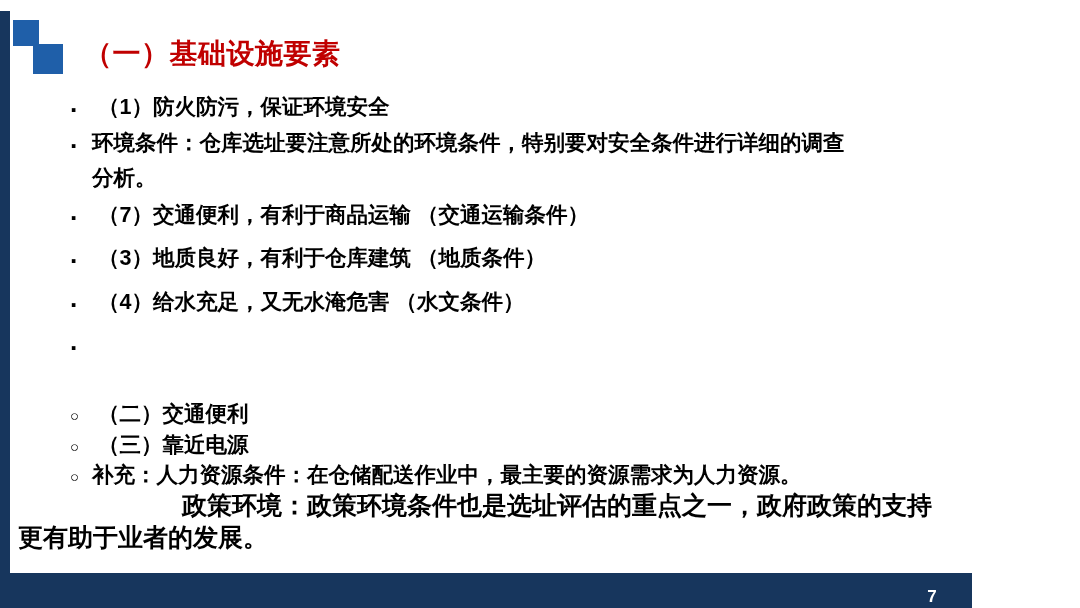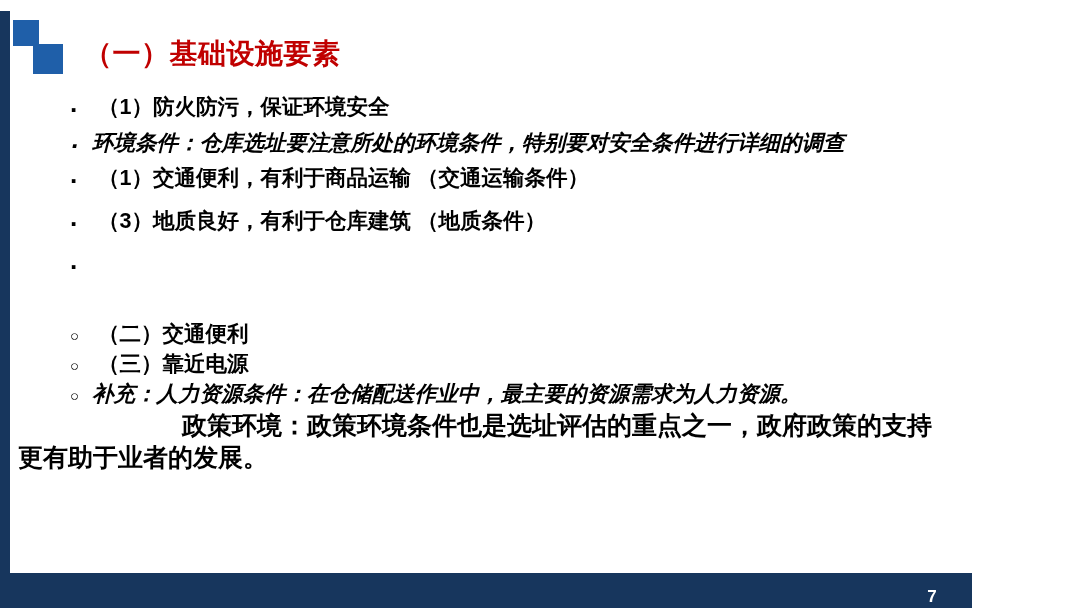--- a/index.html
+++ b/index.html
@@ -99,21 +99,21 @@
     width: 22px;
     flex: 0 0 22px;
     text-align: left;
     font-size: 21px;
     line-height: 1.32;
   }
   .bullet.dot::before { content: "\00B7"; font-size: 26px; }
   .bullet.circ::before { content: "\25CB"; font-size: 15px; }
   .ltext { flex: 1; }
   .l-indent-1 { margin-left: 6px; }
-  .tight { margin-bottom: 0; font-style: italic; }
+  .tight { margin-bottom: 0; }
   .spaced { margin-bottom: 9px; }
   .gap { height: 26px; }
   .wrap-continue {
     margin-left: 0;
     font-size: 25px;
     font-weight: bold;
     line-height: 1.28;
     color: #000;
   }
   .indent-big { padding-left: 112px; }
@@ -136,32 +136,40 @@
     <div class="line">
       <span class="bullet dot"></span>
       <span class="ltext l-indent-1">（1）防火防污，保证环境安全</span>
     </div>
 
     <div class="line tight">
       <span class="bullet dot"></span>
       <span class="ltext">环境条件：仓库选址要注意所处的环境条件，特别要对安全条件进行详细的调查</span>
     </div>
 
+    <div class="line spaced">
+      <span class="bullet"></span>
+      <span class="ltext">分析。</span>
+    </div>
 
 
     <div class="line spaced">
       <span class="bullet dot"></span>
-      <span class="ltext l-indent-1">（1）交通便利，有利于商品运输      （交通运输条件）</span>
+      <span class="ltext l-indent-1">（7）交通便利，有利于商品运输      （交通运输条件）</span>
     </div>
 
     <div class="line spaced">
       <span class="bullet dot"></span>
       <span class="ltext l-indent-1">（3）地质良好，有利于仓库建筑      （地质条件）</span>
     </div>
 
+    <div class="line spaced">
+      <span class="bullet dot"></span>
+      <span class="ltext l-indent-1">（4）给水充足，又无水淹危害       （水文条件）</span>
+    </div>
 
     <div class="line spaced">
       <span class="bullet dot"></span>
     </div>
 
     <div class="gap"></div>
 
     <div class="line">
       <span class="bullet circ"></span>
       <span class="ltext l-indent-1">（二）交通便利</span>

